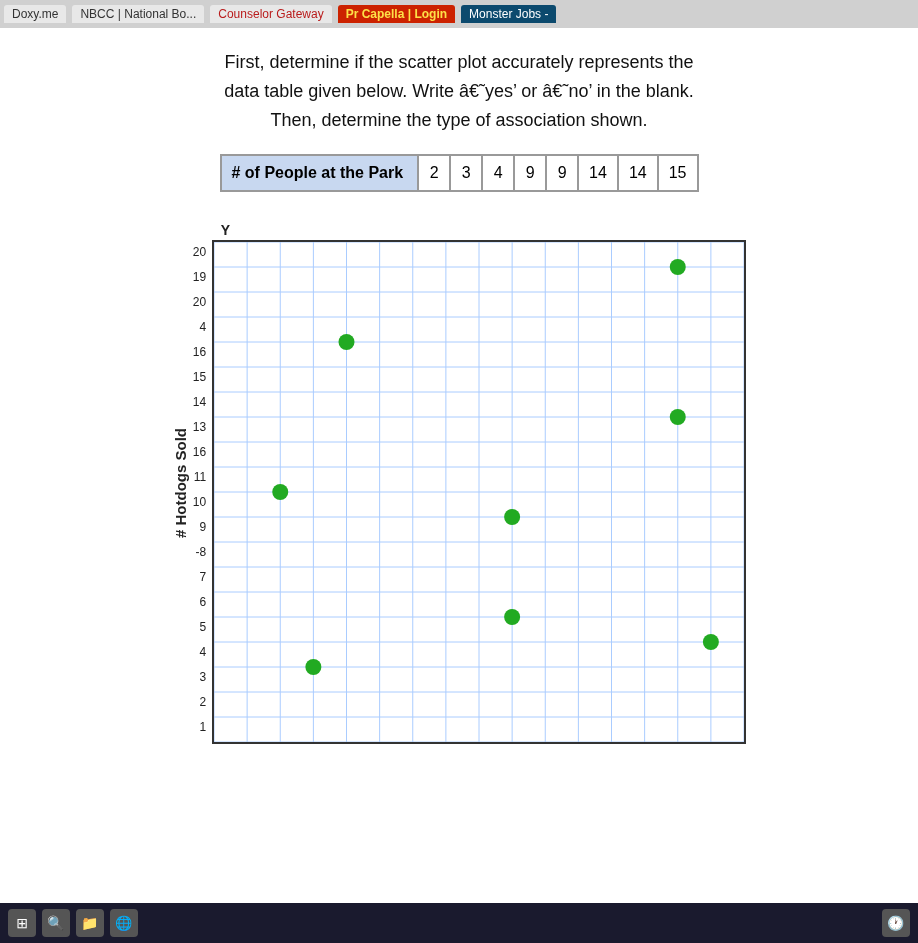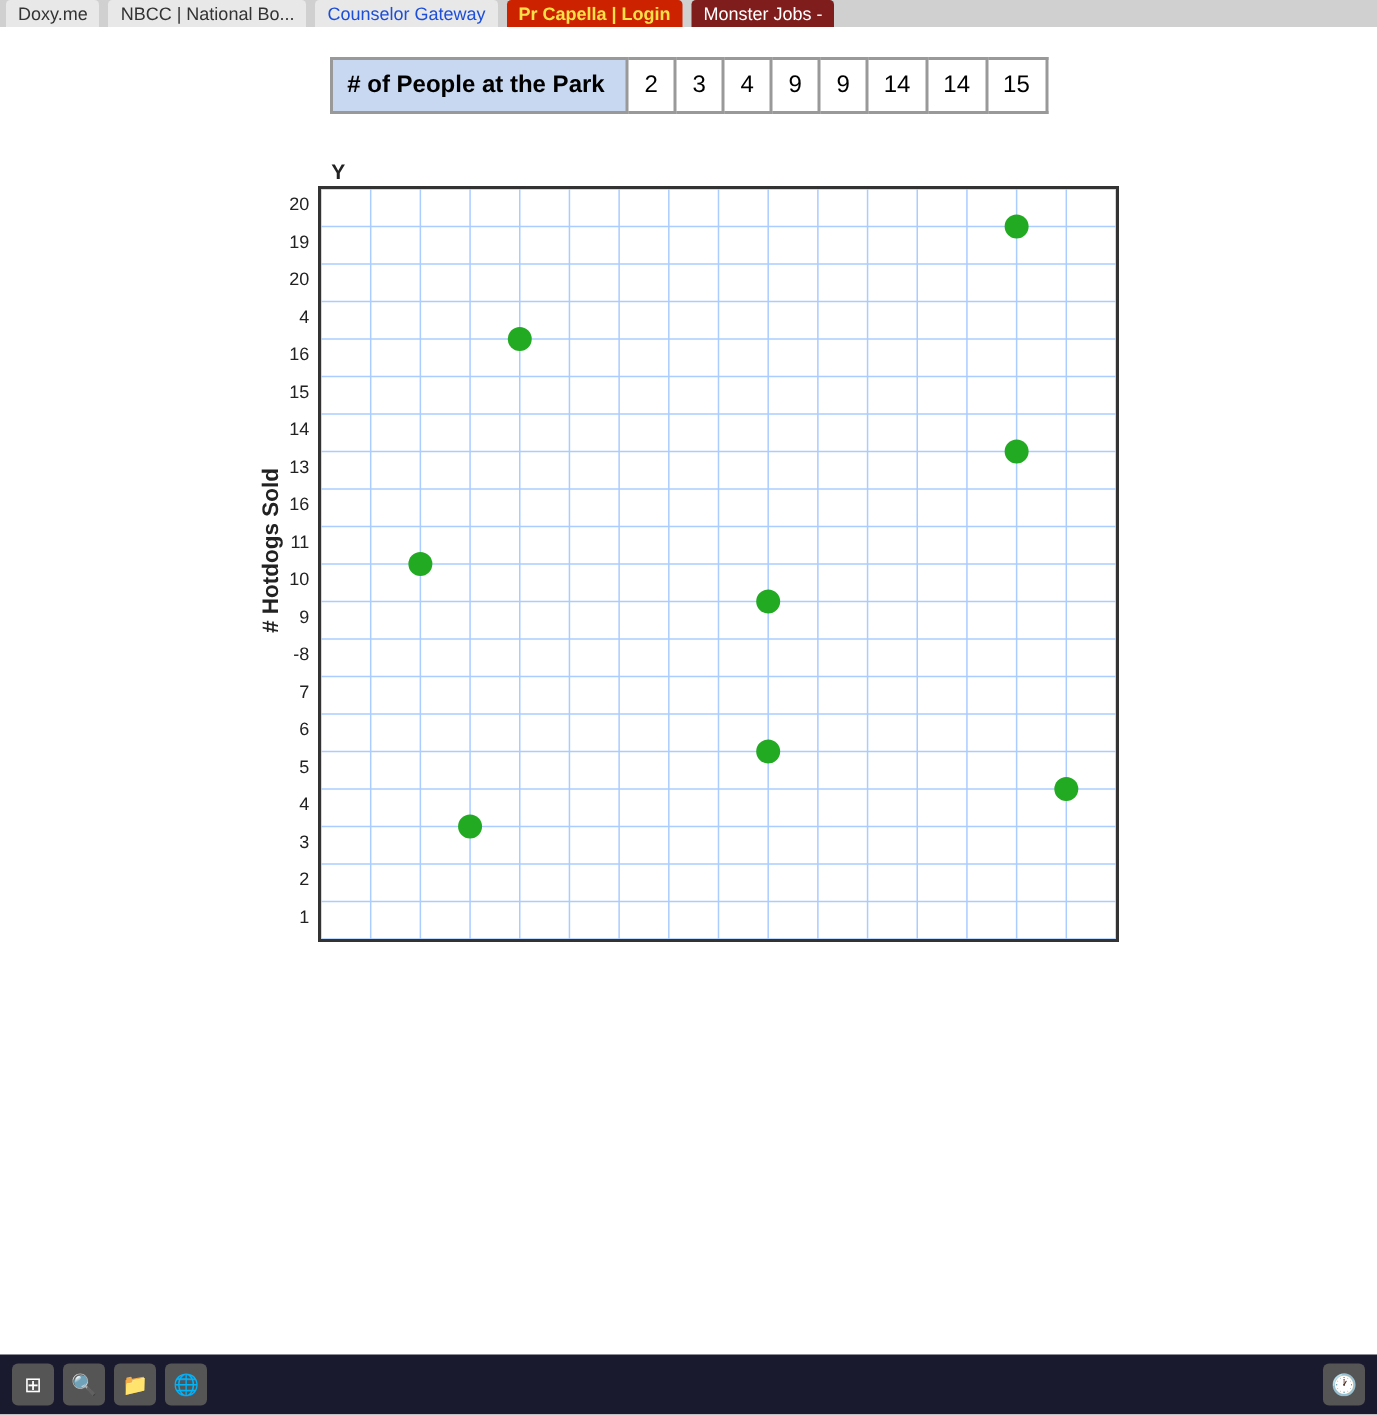--- a/index.html
+++ b/index.html
@@ -10,42 +10,42 @@
       font-family: Arial, sans-serif;
       overflow: hidden;
       position: relative;
     }
 
     
     .tab-bar {
       display: flex;
       align-items: center;
       background: #d0d0d0;
-      height: 18px;
+      height: 28px;
       padding: 0 4px;
       gap: 6px;
       font-size: 12px;
     }
     .tab-item {
       padding: 2px 8px;
       background: #e8e8e8;
       border-radius: 3px 3px 0 0;
       white-space: nowrap;
       color: #333;
     }
     .tab-item.counselor {
-      color: #1d4ed8;
+      color: #b91c1c;
     }
     .tab-item.capella {
       background: #cc2200;
       color: #fde047;
       font-weight: bold;
     }
     .tab-item.monster {
-      background: #7f1d1d;
+      background: #0c4a6e;
       color: #fff;
     }
 
     
     .main-content {
       background: #fff;
       margin: 0;
       padding: 20px 30px;
       height: calc(943px - 24px);
       overflow: hidden;
@@ -181,20 +181,25 @@
   <div class="tab-item capella">
     <span>Pr  Capella | Login</span>
   </div>
   <div class="tab-item monster">
     <span>Monster Jobs -</span>
   </div>
 </div>
 
 <div class="main-content">
 
+  <div class="instructions">
+    <span>First, determine if the scatter plot accurately represents the</span><br>
+    <span>data table given below. Write â€˜yes’ or â€˜no’ in the blank.</span><br>
+    <span>Then, determine the type of association shown.</span>
+  </div>
 
   <table class="data-table">
     <tbody>
         <tr>
       <td class="row-label"># of People at the Park</td>
       <td class="data-cell">2</td>
       <td class="data-cell">3</td>
       <td class="data-cell">4</td>
       <td class="data-cell">9</td>
       <td class="data-cell">9</td>

